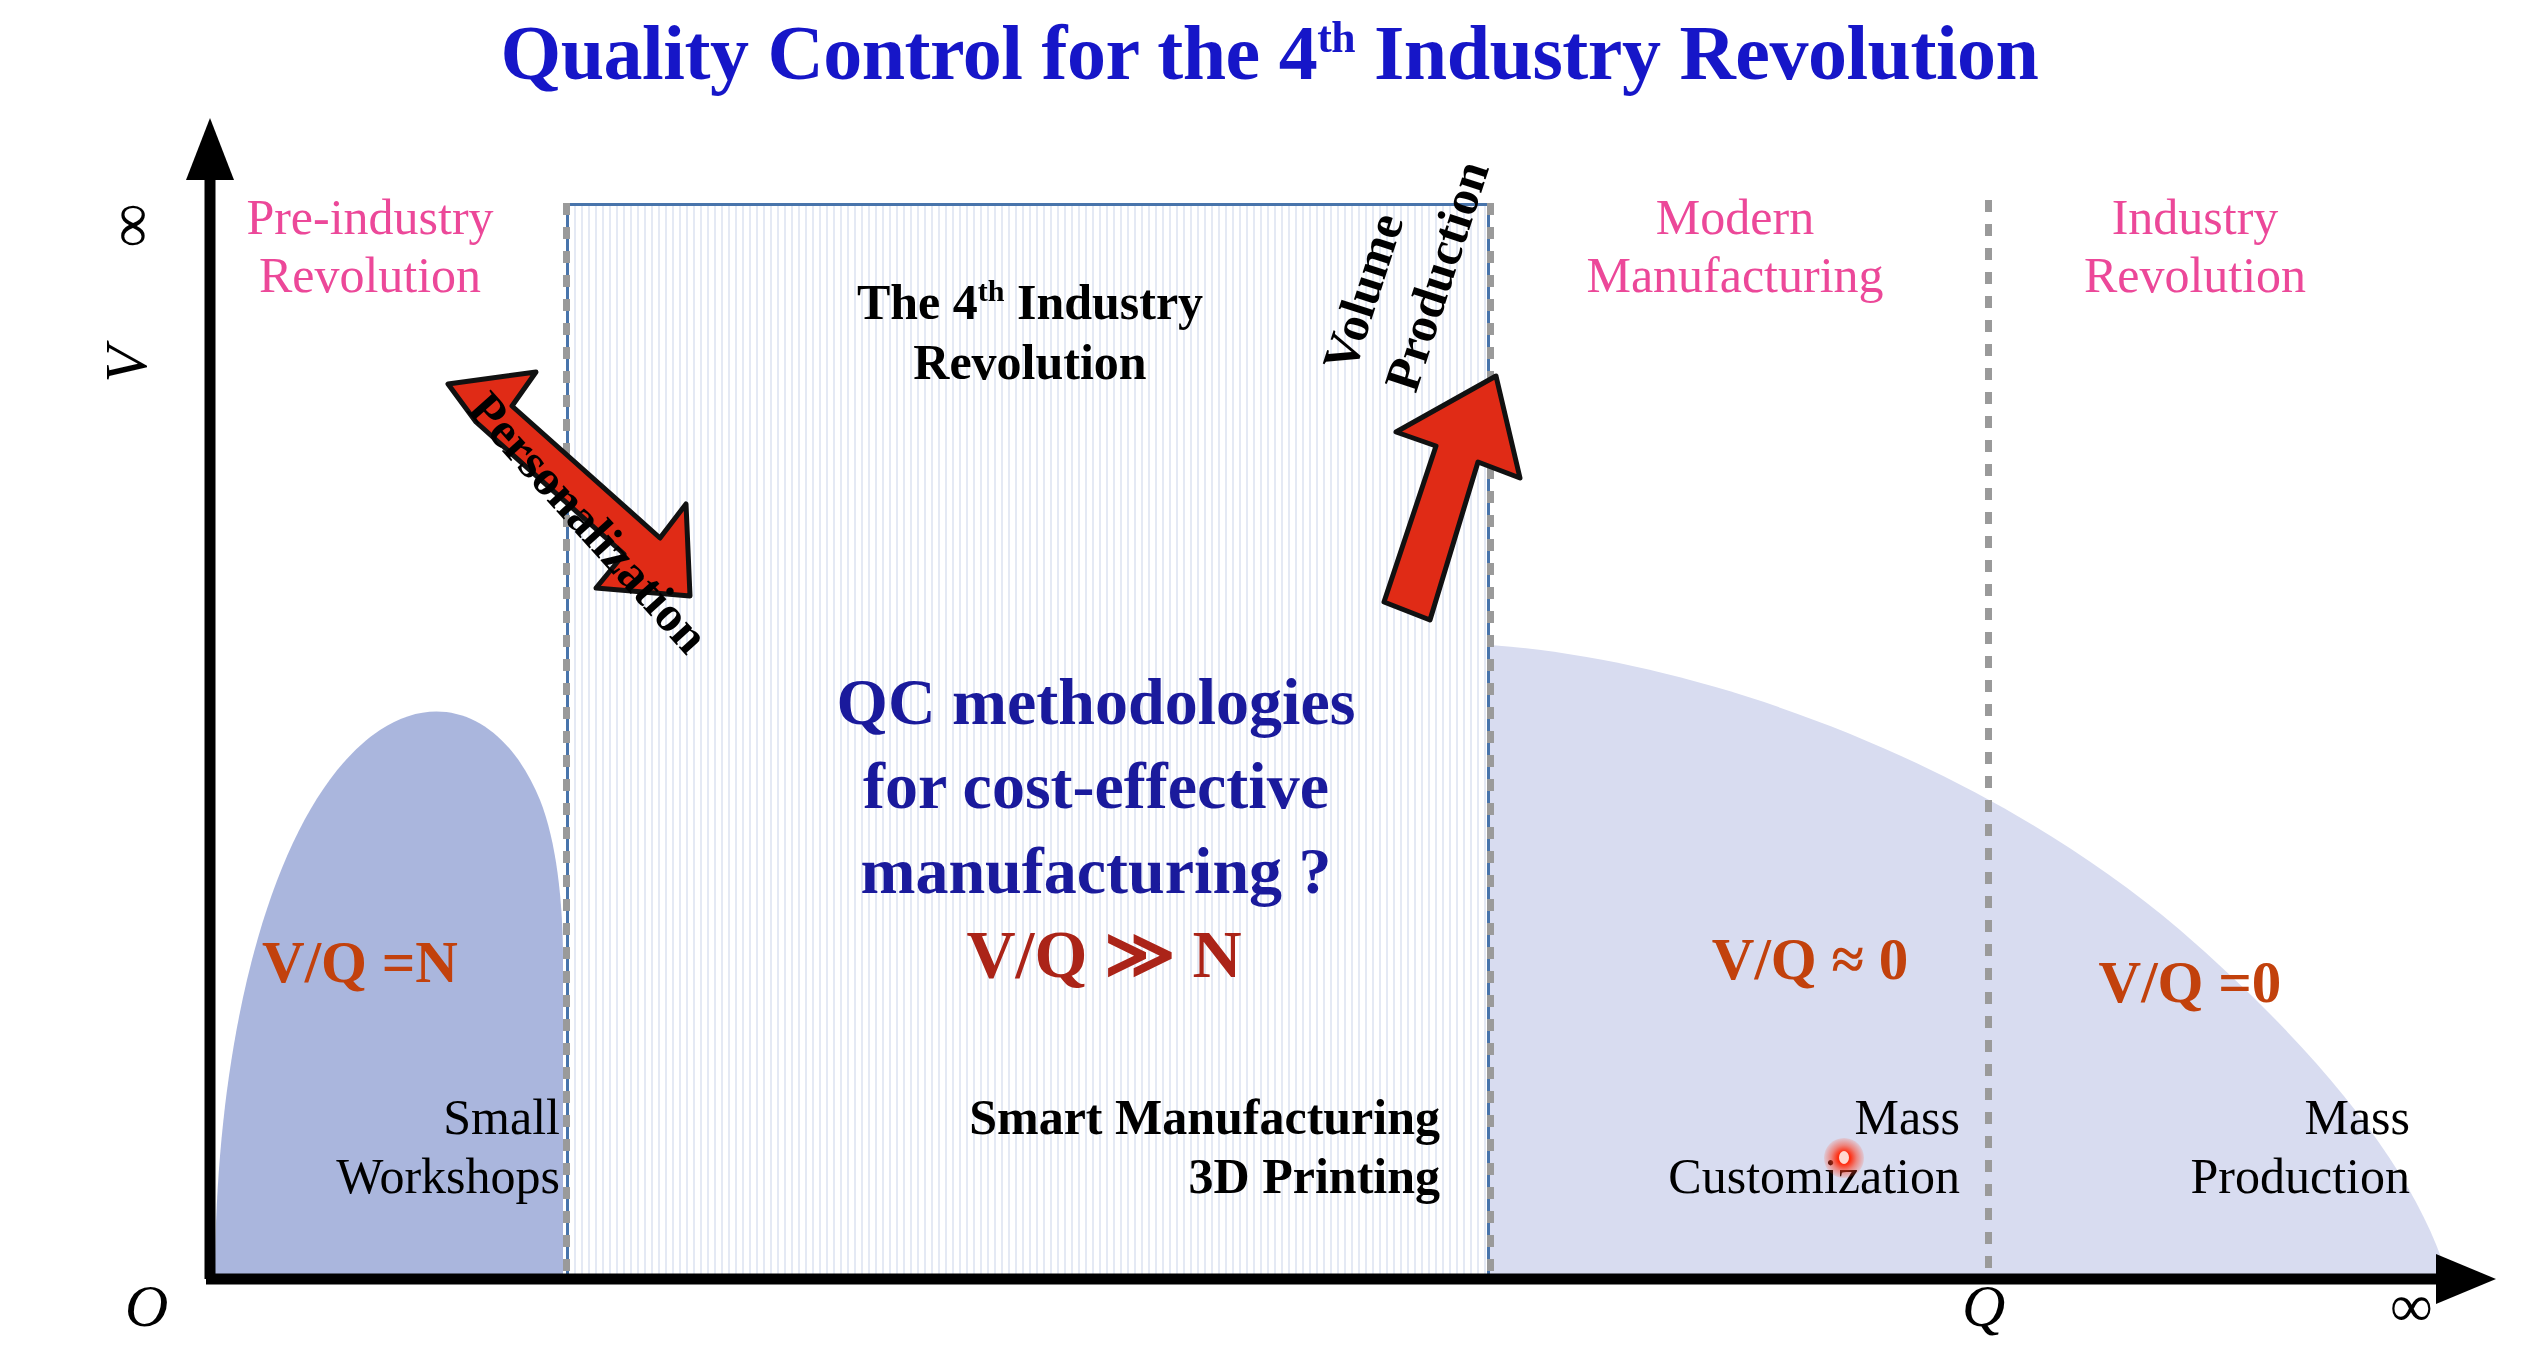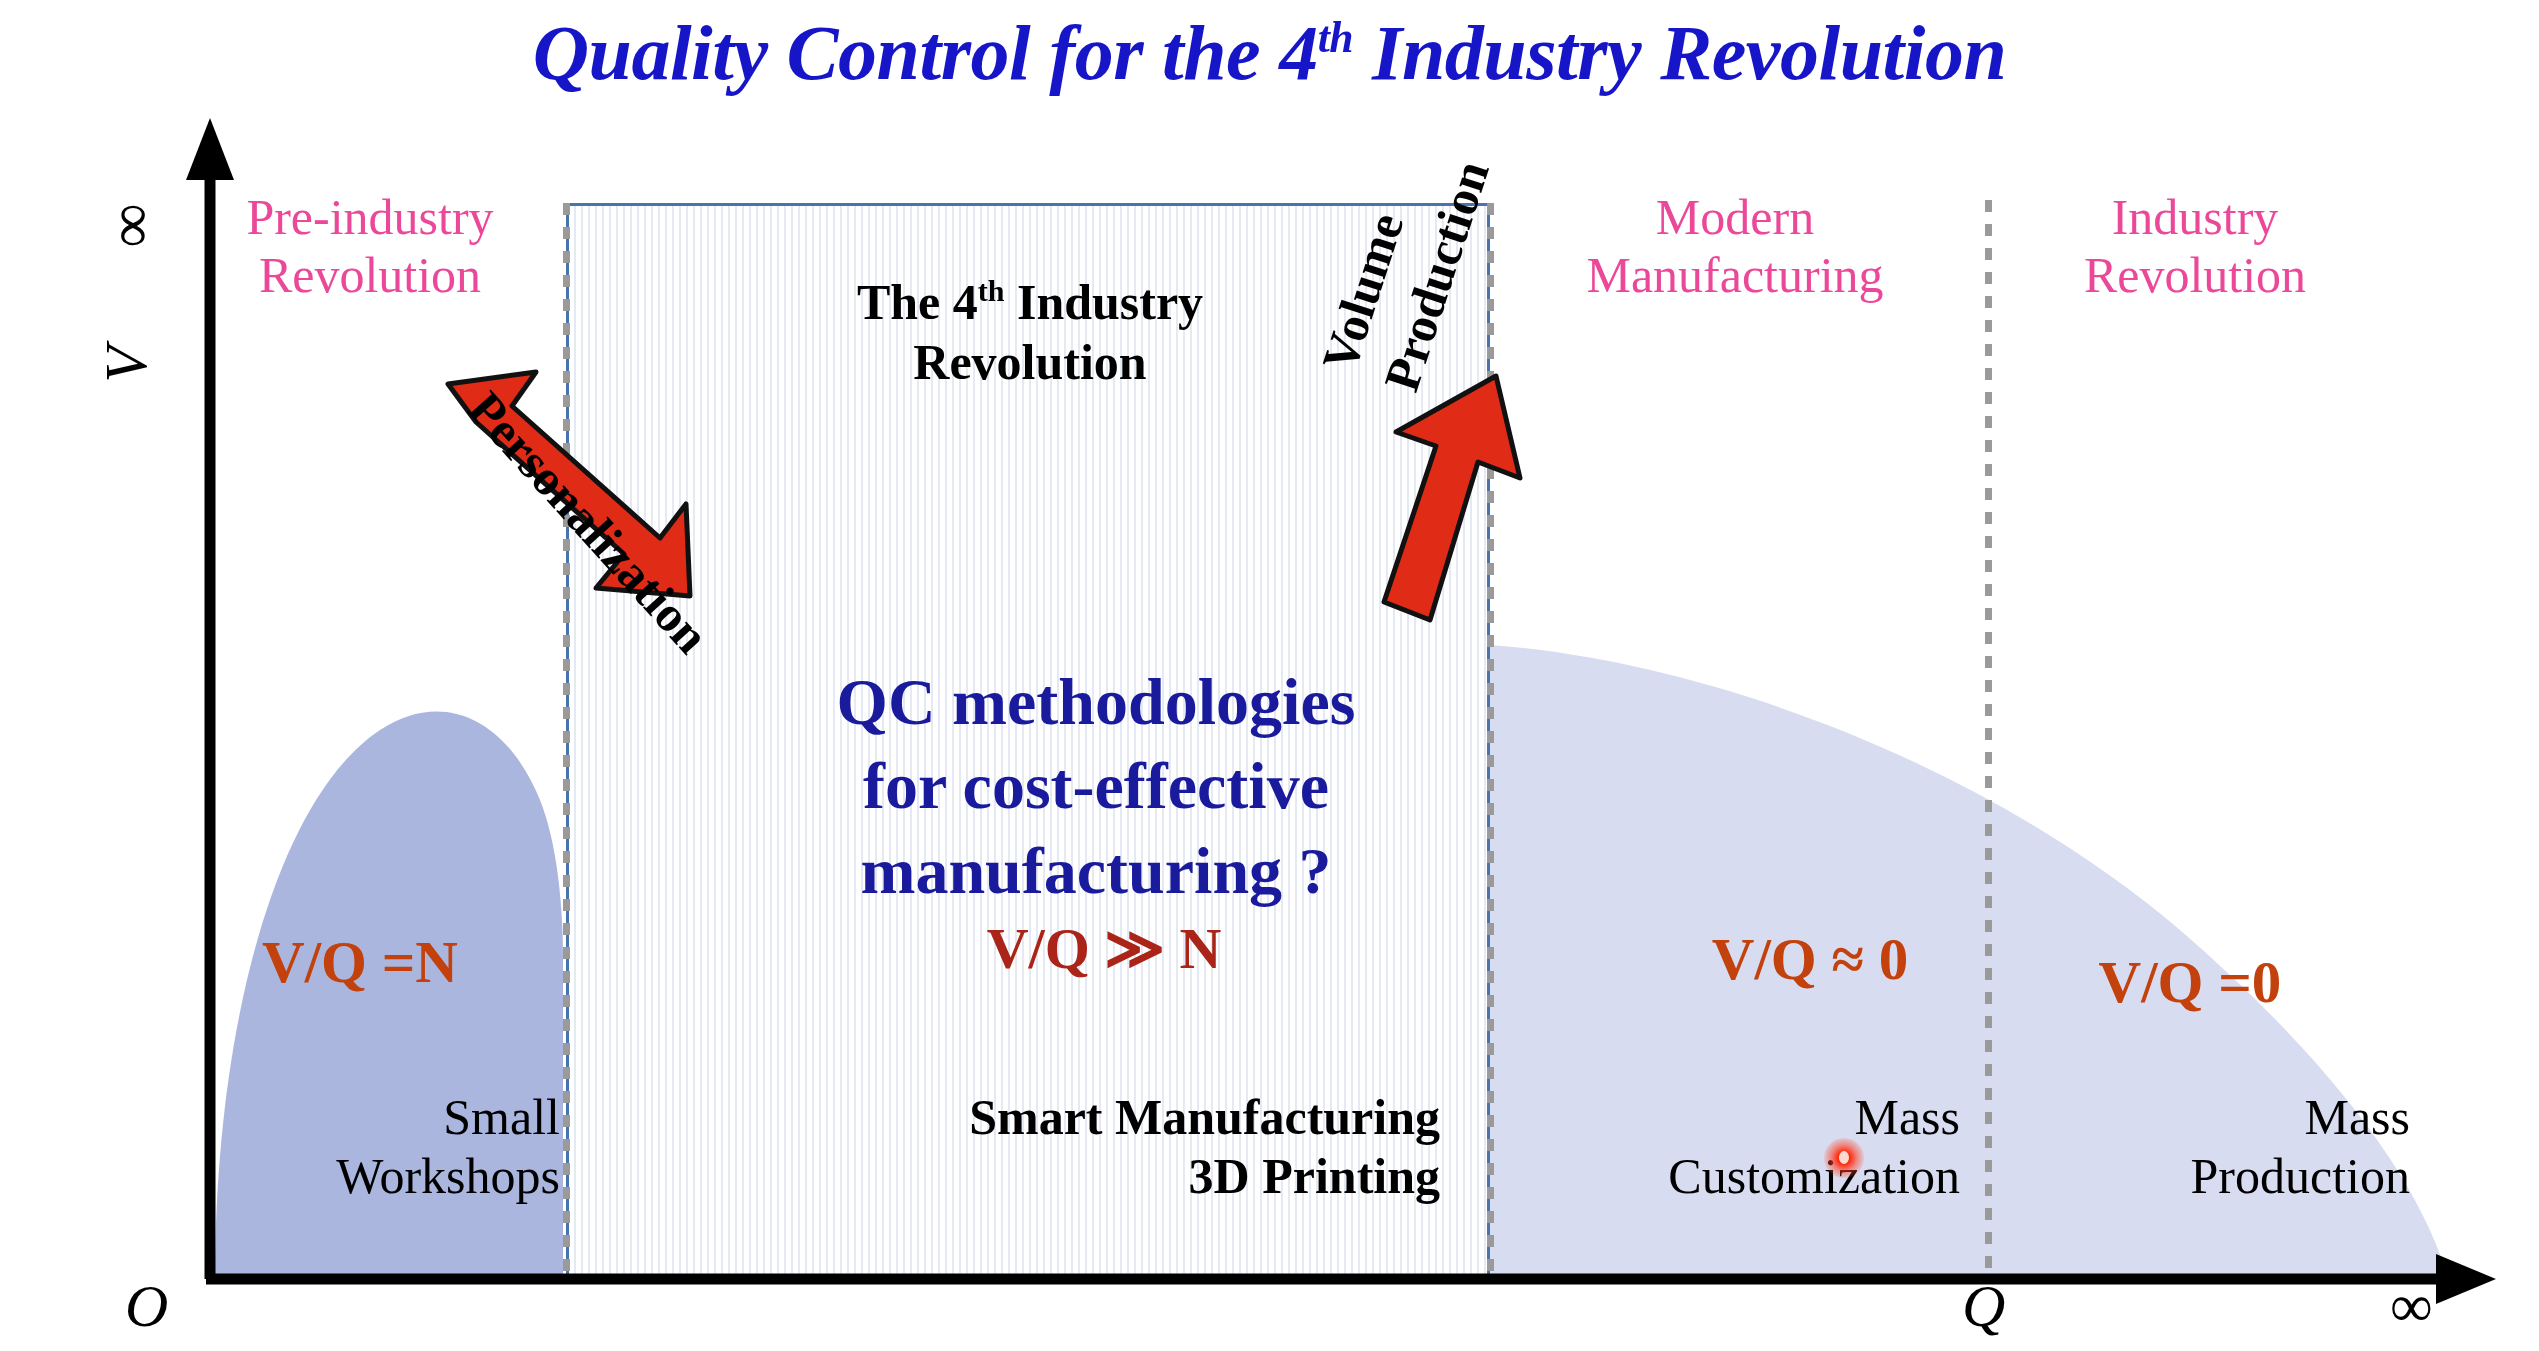--- a/index.html
+++ b/index.html
@@ -7,21 +7,20 @@
     width:2539px;height:1351px;position:relative;overflow:hidden;
     font-family:"Liberation Serif","DejaVu Serif",serif;
     background:#ffffff;
   }
 
   
   #title{
     position:absolute;left:0;top:8px;width:2539px;text-align:center;
     font-size:78px;font-weight:bold;color:#1616c8;letter-spacing:-0.5px;
     white-space:nowrap;
-    font-style:italic;
   }
   #title .sup{font-size:0.56em;vertical-align:super;}
 
   
   .axis-svg{position:absolute;left:0;top:0;width:2539px;height:1351px;pointer-events:none;}
 
   .axlabel{position:absolute;font-style:italic;color:#000;font-size:60px;}
   #ylabel-V{left:108px;top:330px;transform:rotate(-90deg);transform-origin:center center;}
   #ylabel-inf{left:108px;top:190px;transform:rotate(-90deg);transform-origin:center center;font-style:normal;font-size:62px;}
   #xlabel-O{left:125px;top:1272px;}
@@ -68,21 +67,21 @@
   }
   #head-4th .sup{font-size:0.6em;vertical-align:super;}
 
   
   #qc-block{
     position:absolute;left:610px;top:660px;width:972px;text-align:center;
     font-size:66px;font-weight:bold;color:#1a1a9c;line-height:1.28;
   }
   #vqn-red{
     position:absolute;left:610px;top:920px;width:988px;text-align:center;
-    font-size:58px;font-weight:bold;color:#ab2418;line-height:1;
+    font-size:68px;font-weight:bold;color:#ab2418;line-height:1;
   }
 
   
   .vq{position:absolute;text-align:center;font-weight:bold;color:#c2410c;font-size:59px;}
   #vq-left{left:200px;top:928px;width:320px;}
   #vq-mid{left:1600px;top:925px;width:420px;}
   #vq-right{left:1990px;top:948px;width:400px;}
 
   
   .zone-foot{position:absolute;text-align:right;color:#000;font-size:50px;line-height:1.18;}

